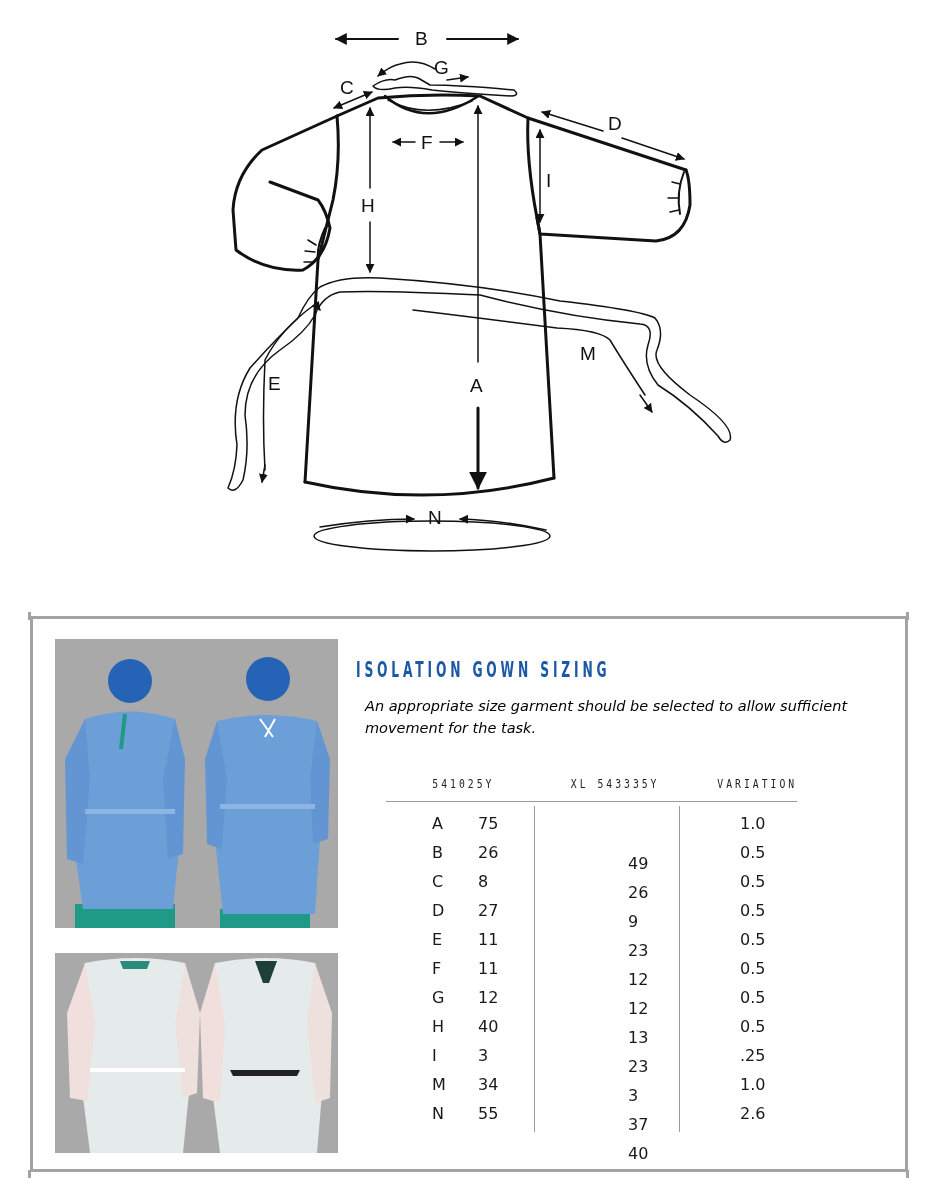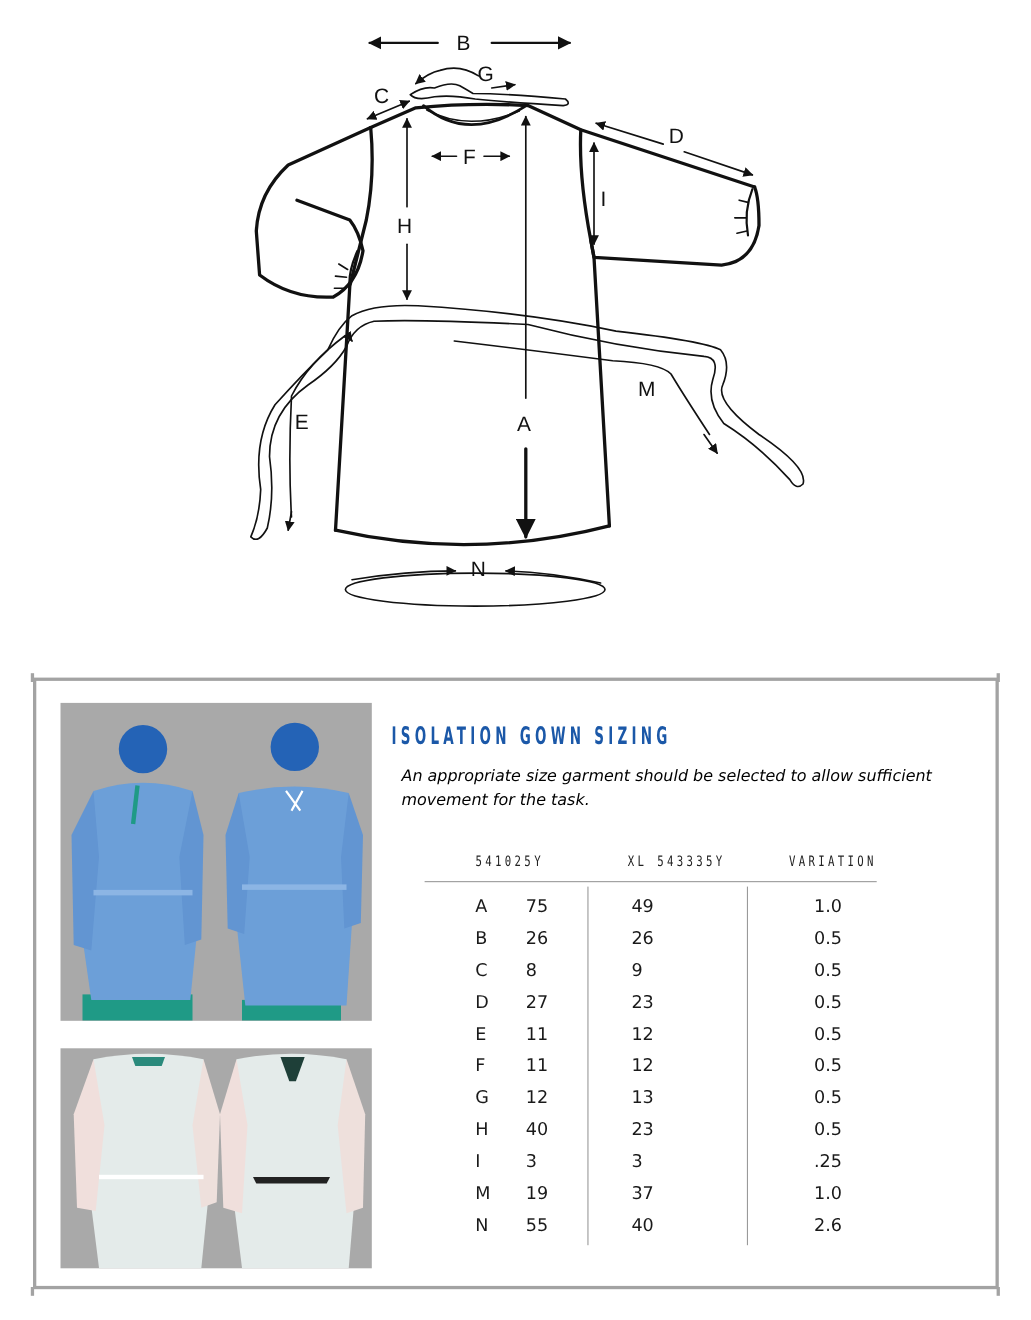--- a/index.html
+++ b/index.html
@@ -19,21 +19,21 @@
 
   .col-h { position: absolute; top: 776px; font-family: "DejaVu Sans Mono", monospace; font-size: 13px; color: #222; letter-spacing: 4px; white-space: nowrap; transform: scaleX(0.75); transform-origin: center top; }
   .hline { position: absolute; left: 386px; top: 801px; width: 411px; height: 1px; background: #9a9a9a; }
   .vline { position: absolute; top: 806px; width: 1px; height: 326px; background: #9a9a9a; }
 
   .rows { position: absolute; left: 0; top: 812px; }
   .row { position: absolute; height: 29px; font-family: "DejaVu Sans", sans-serif; font-size: 16px; color: #1a1a1a; white-space: nowrap; }
   .cell { position: absolute; top: 0; }
   .c-letter { left: 432px; }
   .c-size { left: 478px; }
-  .c-xl { left: 574px; }
+  .c-xl { left: 628px; margin-top: 40px; }
   .c-var { left: 740px; }
 </style>
 </head>
 <body>
 
 <div class="diagram">
   <svg viewBox="0 0 937 580" xmlns="http://www.w3.org/2000/svg" fill="none" stroke="#111" stroke-width="3" stroke-linecap="round" stroke-linejoin="round">
     <defs>
       <marker id="ah" viewBox="0 0 10 10" refX="9" refY="5" markerWidth="6" markerHeight="6" orient="auto-start-reverse">
         <path d="M0,0 L10,5 L0,10 z" fill="#111" stroke="none"></path>
@@ -218,21 +218,21 @@
     <span class="cell c-var">0.5</span>
   </div>
   <div class="row" style="top:234px;">
     <span class="cell c-letter">I</span>
     <span class="cell c-size">3</span>
     <span class="cell c-xl">3</span>
     <span class="cell c-var">.25</span>
   </div>
   <div class="row" style="top:263px;">
     <span class="cell c-letter">M</span>
-    <span class="cell c-size">19</span>
+    <span class="cell c-size">34</span>
     <span class="cell c-xl">37</span>
     <span class="cell c-var">1.0</span>
   </div>
   <div class="row" style="top:292px;">
     <span class="cell c-letter">N</span>
     <span class="cell c-size">55</span>
     <span class="cell c-xl">40</span>
     <span class="cell c-var">2.6</span>
   </div>
 </div>

